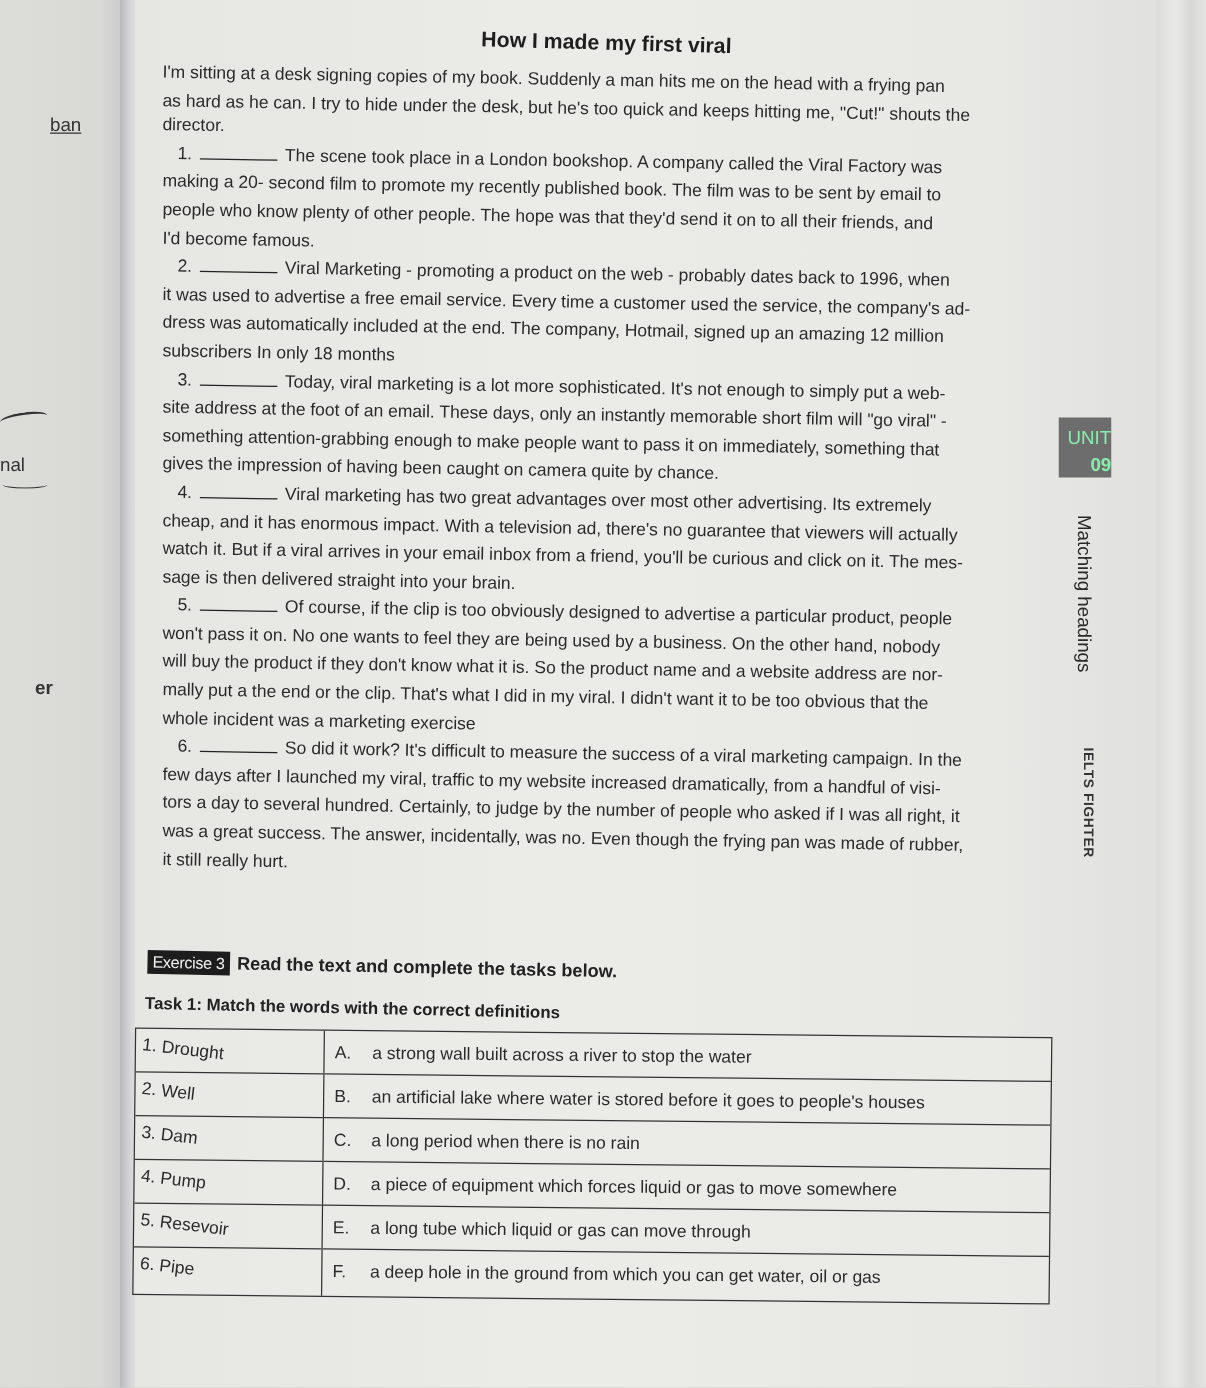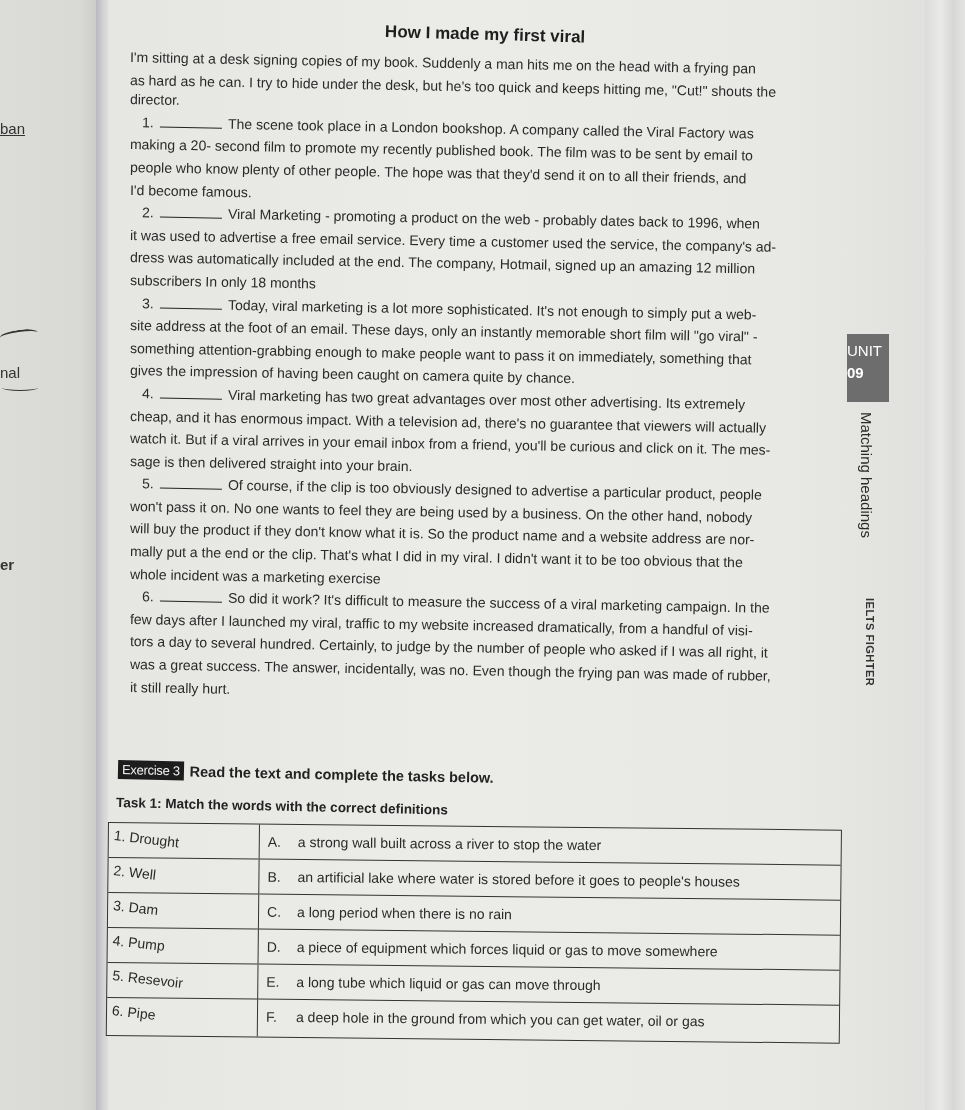--- a/index.html
+++ b/index.html
@@ -38,22 +38,22 @@
     transform:rotate(1.6deg); transform-origin:left center; color:#1e1e1e;
   }
   .article { position:absolute; left:130px; top:46px; width:700px; font-size:14px; line-height:22.6px; }
   .line { white-space:nowrap; display:block; transform:rotate(1.05deg); transform-origin:left center; }
   .num { display:inline-block; min-width:14px; }
   .blank { display:inline-block; width:62px; border-bottom:1px solid #222; margin:0 6px 0 4px; height:12px; vertical-align:baseline; }
   .ind { padding-left:12px; }
 
   
   .unit-tab {
-    position:absolute; left:847px; top:334px; width:42px; height:68px; background:#6d6d6d;
-    color:#ffffff; text-align:left; font-size:15px; line-height:22px; padding-top:6px; box-sizing:border-box;
+    position:absolute; left:847px; top:334px; width:42px; height:48px; background:#6d6d6d;
+    color:#86efac; text-align:right; font-size:15px; line-height:22px; padding-top:6px; box-sizing:border-box;
   }
   .vert {
     position:absolute; font-weight:bold; color:#333; writing-mode:vertical-rl; font-size:14px;
   }
   .vert.matching { left:858px; top:412px; font-size:15px; font-weight:normal; color:#2a2a2a; }
   .vert.fighter { left:864px; top:598px; font-size:11px; letter-spacing:0.5px; }
 
   
   .ex-row { position:absolute; left:118px; top:760px; display:flex; align-items:center; transform:rotate(1.2deg); transform-origin:left center;}
   .ex-badge { background:#1d1d1d; color:#f1f1f1; font-size:13px; padding:2px 4px; margin-right:6px; letter-spacing:-0.3px;}
@@ -72,25 +72,25 @@
   .cell:last-child { border-bottom:none; }
   .col-left .cell { padding:4px 0 0 6px; transform-origin:left top; }
   .col-left .cell span.w { display:inline-block; transform:rotate(6deg); transform-origin:left top; }
   .col-right .cell { padding:9px 0 0 8px; white-space:nowrap; }
   .letter { display:inline-block; width:30px; }
 </style>
 </head>
 <body>
 
 <div class="left-page">
-  <span class="left-frag u" style="top:120px;">ban</span>
+  <span class="left-frag u" style="top:92px;padding-left:40px;">ban</span>
   <div class="left-arrow"></div>
   <span class="left-frag" style="top:364px;font-weight:normal;">nal</span>
   <div class="left-curve"></div>
-  <span class="left-frag" style="top:556px;">er</span>
+  <span class="left-frag" style="top:542px;padding-left:28px;">er</span>
 </div>
 <div class="gutter"></div>
 
 <div class="page"></div>
 <div class="page-edge"></div>
 
 <div class="title">How I made my first viral</div>
 
 <div class="article">
   <span class="line">I'm sitting at a desk signing copies of my book. Suddenly a man hits me on the head with a frying pan</span>

